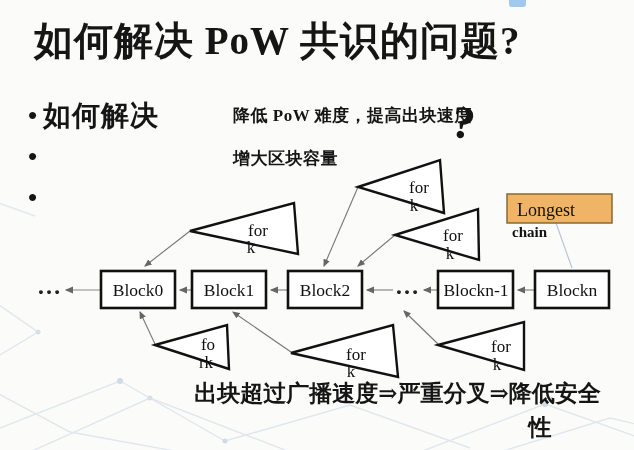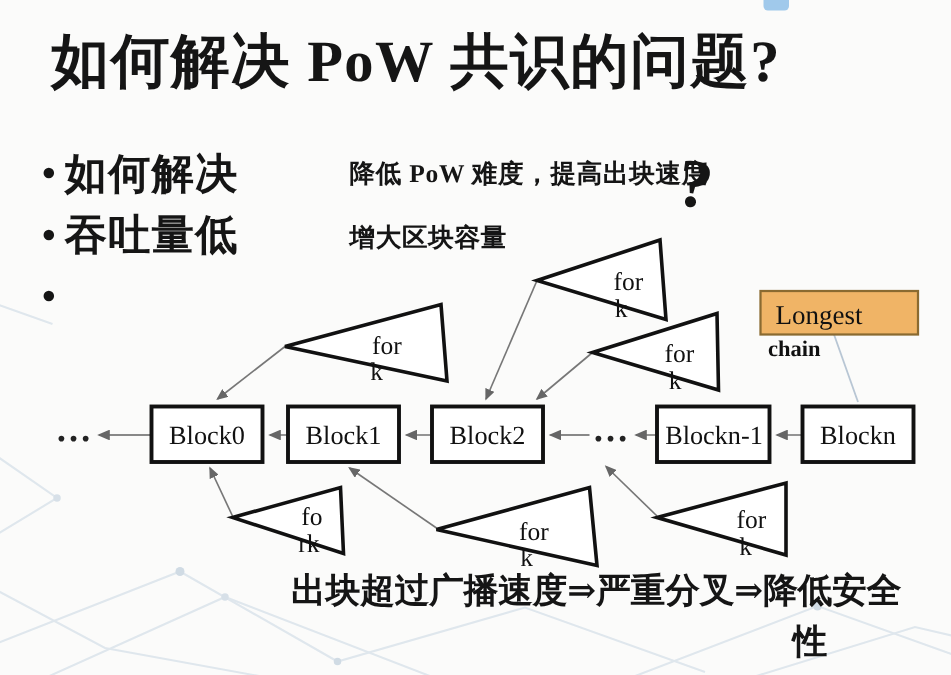--- a/index.html
+++ b/index.html
@@ -49,21 +49,20 @@
 
   <div id="page-title" class="abs">如何解决 PoW 共识的问题?</div>
 
   <div id="bullet-list" class="abs">
     <div class="bullet-row">
       <span class="bullet-dot">•</span>
       <span class="bullet-text">如何解决</span>
     </div>
     <div class="bullet-row">
       <span class="bullet-dot">•</span>
-      <span class="bullet-text">吞吐量低</span>
     </div>
     <div class="bullet-row">
       <span class="bullet-dot">•</span>
     </div>
   </div>
 
   <div id="annotation-1" class="abs annotation">降低 PoW 难度，提高出块速度</div>
   <div id="annotation-2" class="abs annotation">增大区块容量</div>
   <div id="question-mark" class="abs">?</div>
 

